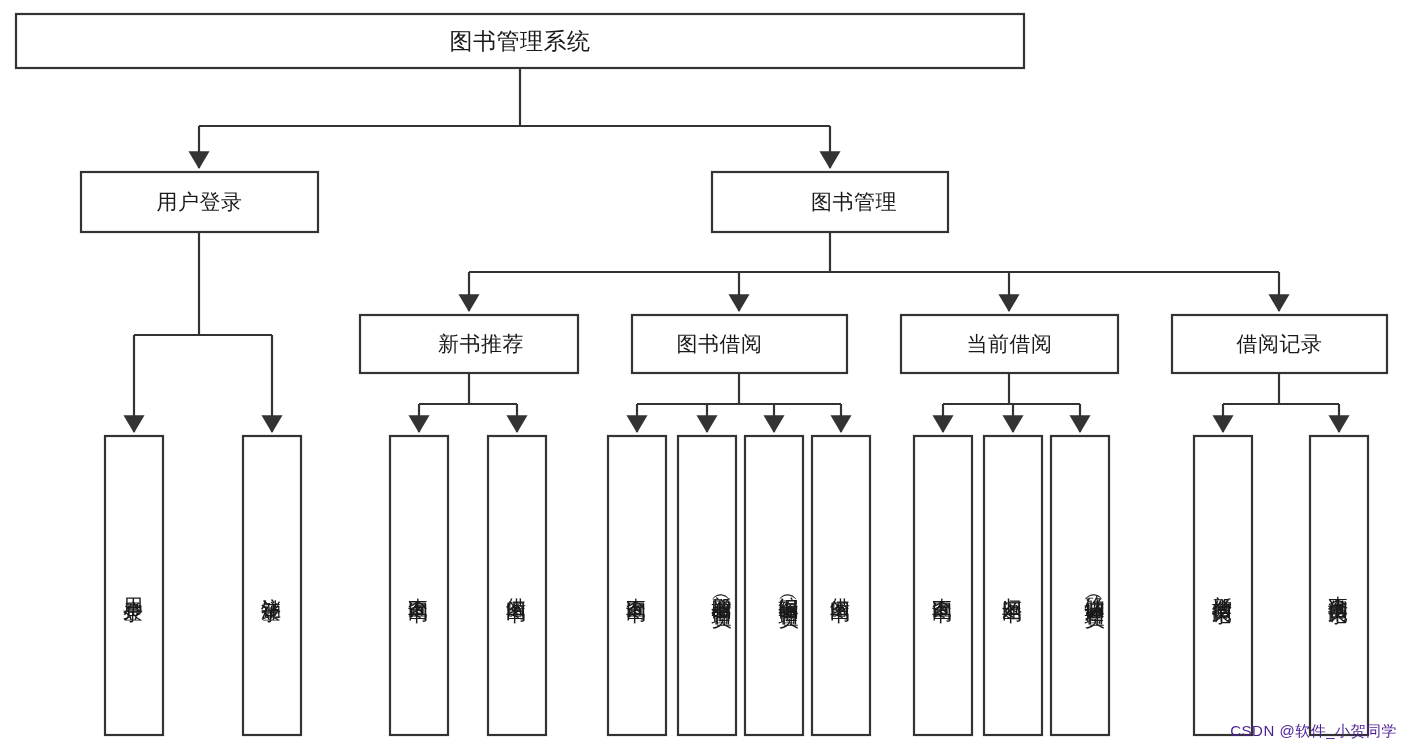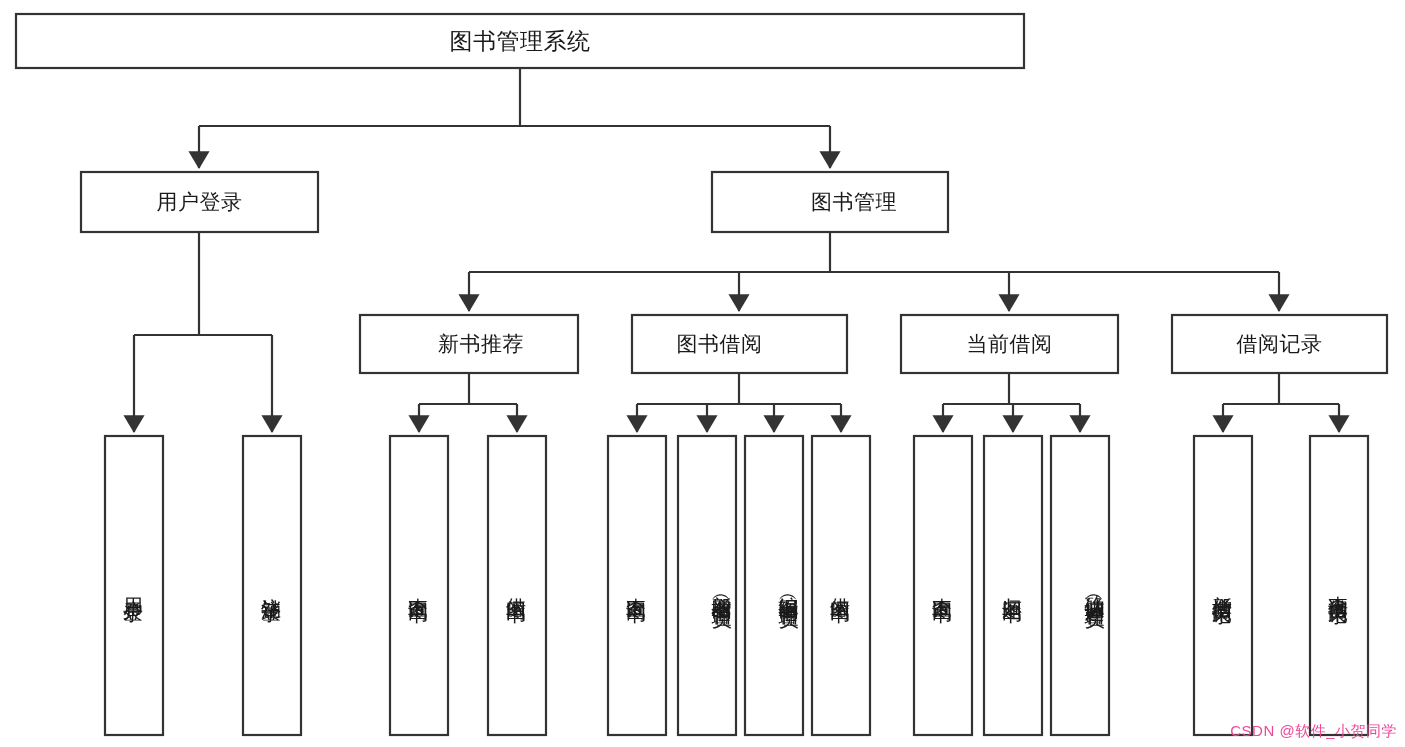--- a/index.html
+++ b/index.html
@@ -68,21 +68,21 @@
     letter-spacing: 2px;
     writing-mode: vertical-rl;
     text-orientation: upright;
     pointer-events: none;
     overflow: hidden;
   }
   .watermark {
     position: absolute;
     right: 8px;
     bottom: 6px;
-    color: #ec4899;
+    color: #4c1d95;
     font-size: 15px;
     font-family: "Liberation Sans", "DejaVu Sans", sans-serif;
     letter-spacing: 0.5px;
     white-space: nowrap;
     pointer-events: none;
   }
 </style>
 </head>
 <body>
 

